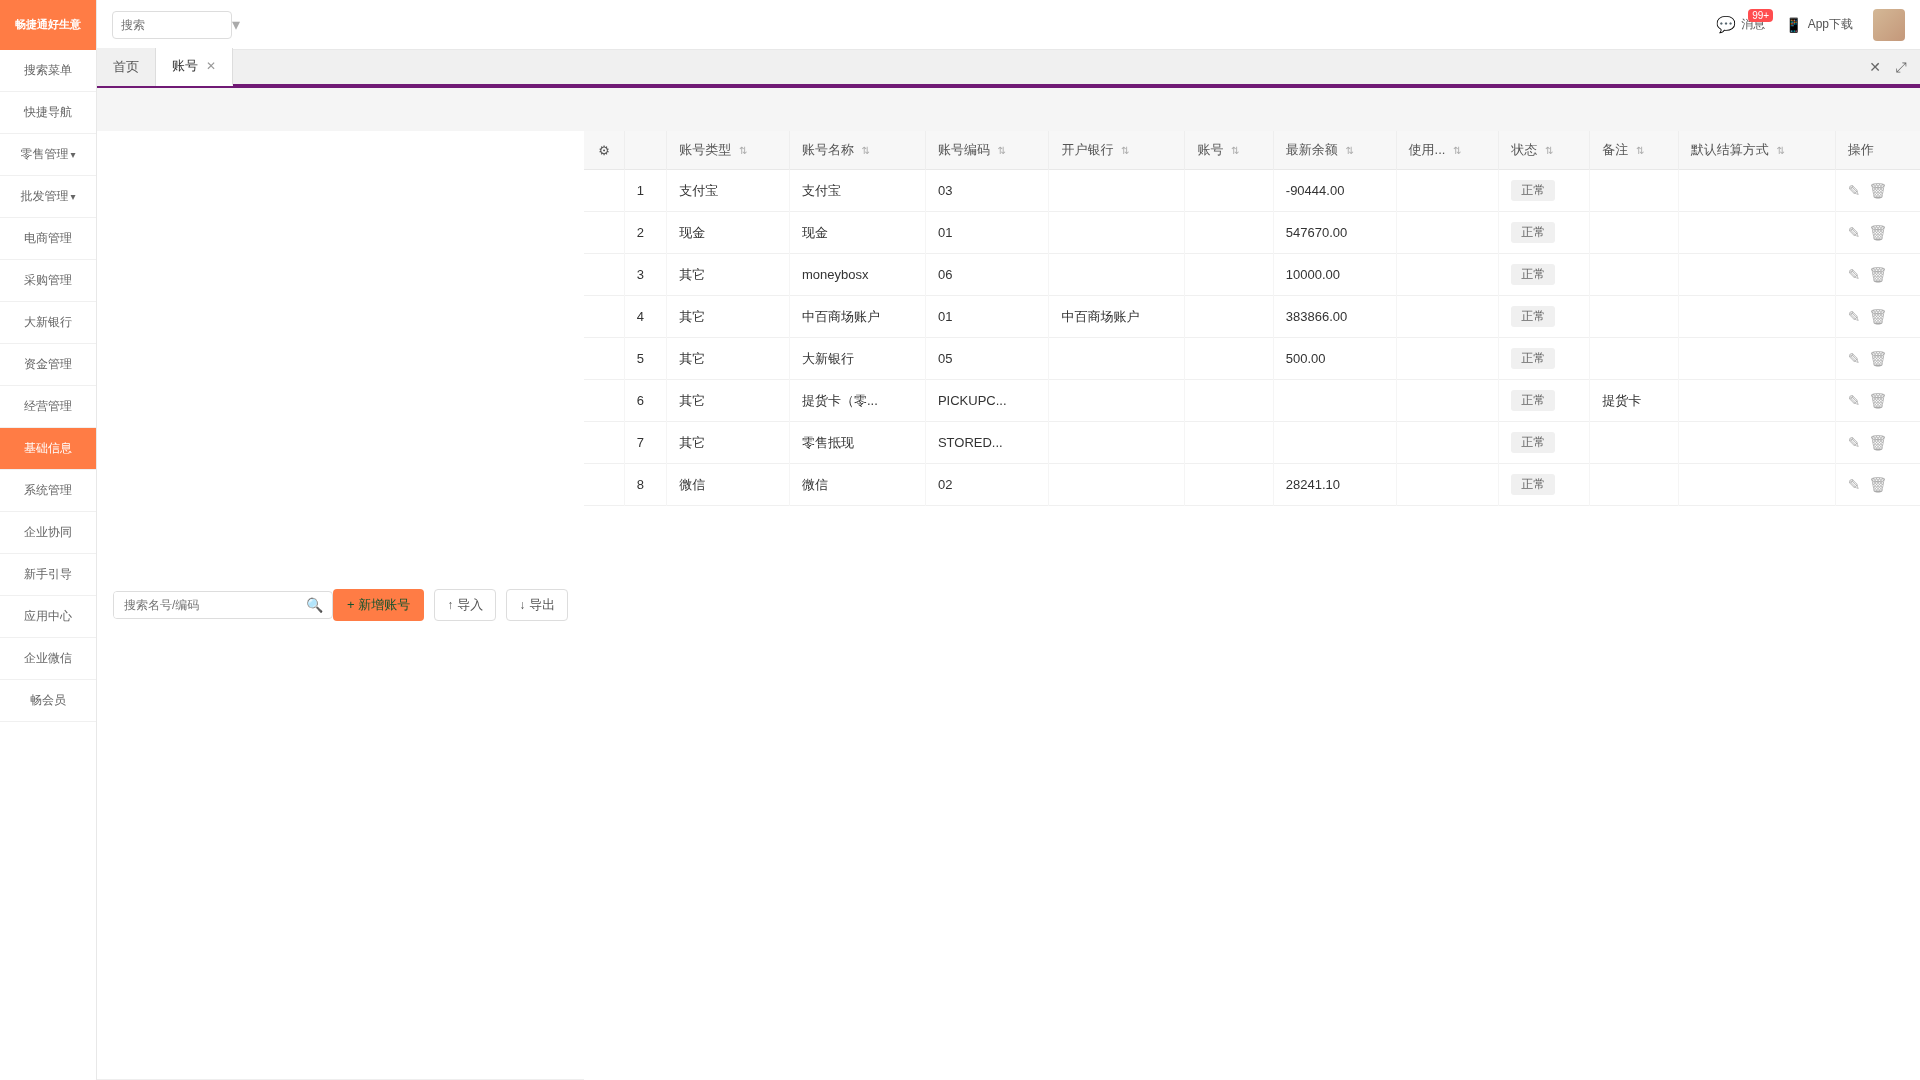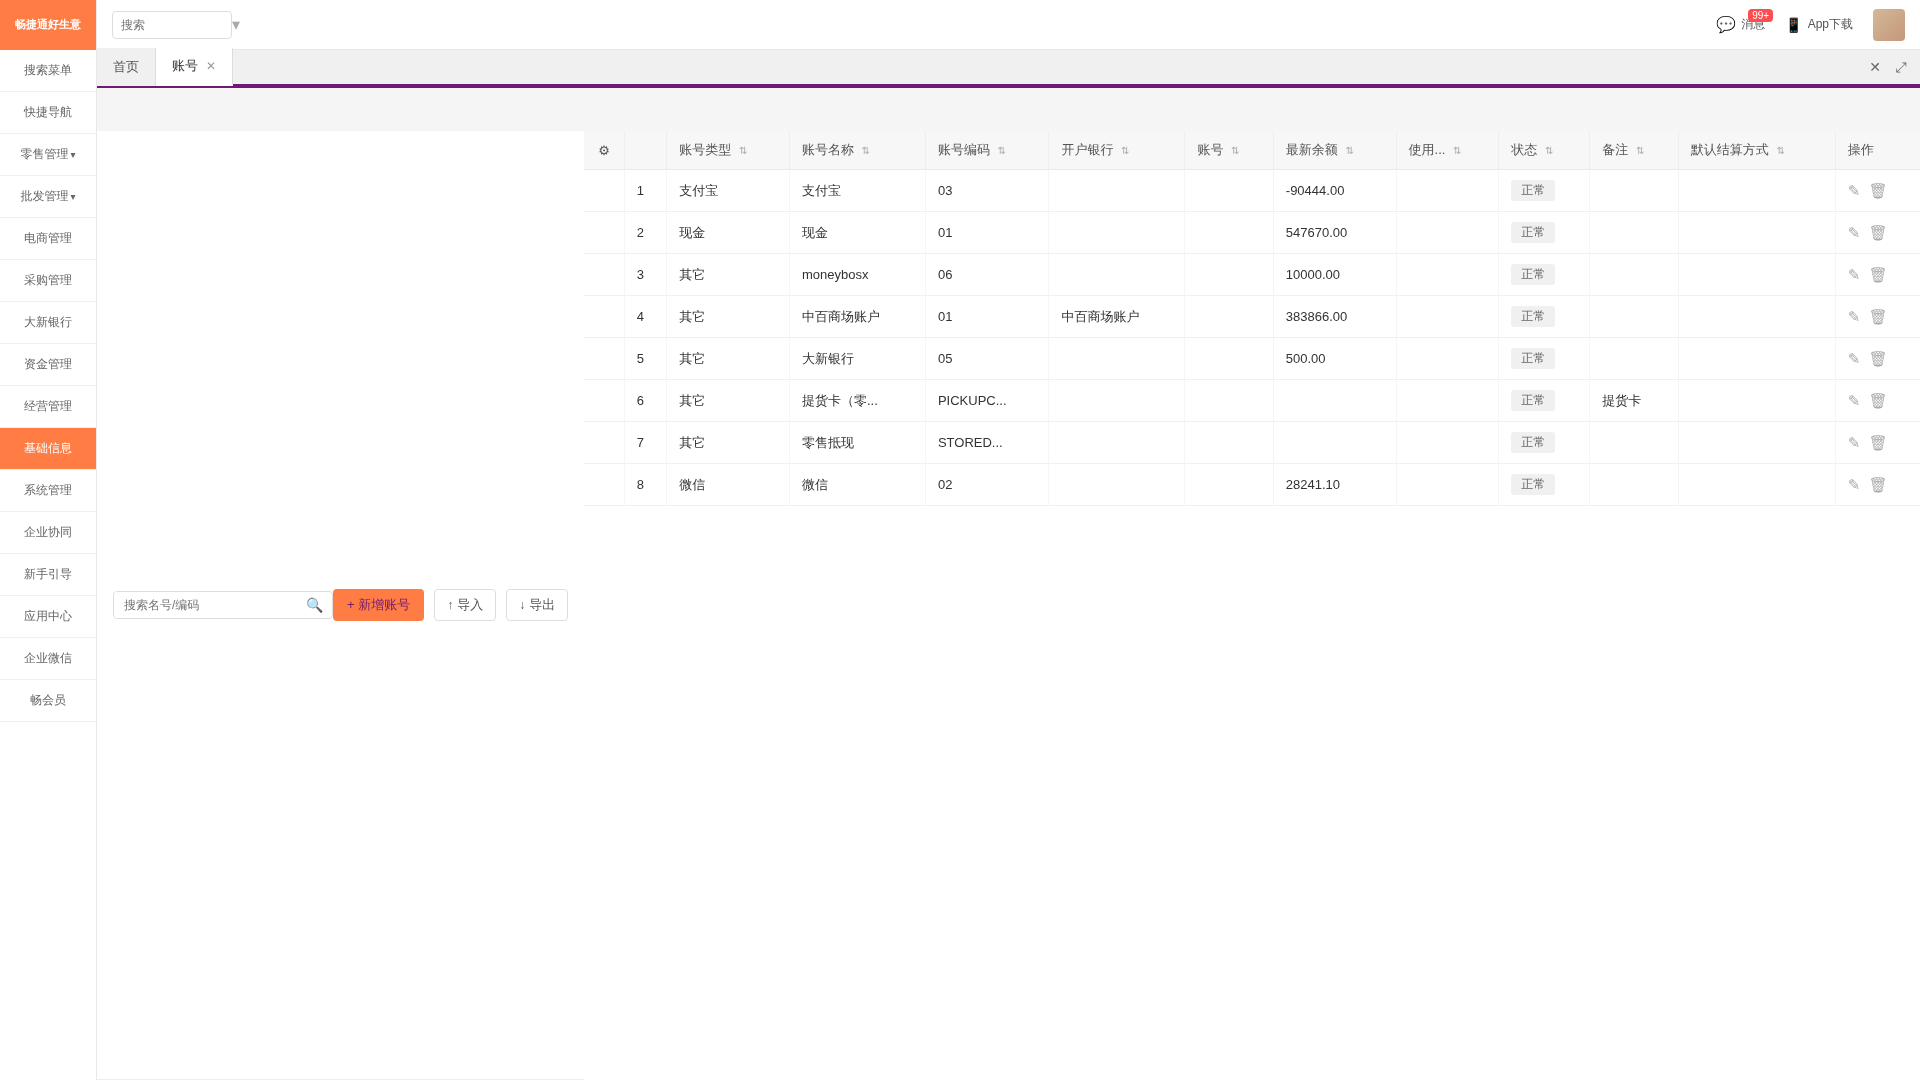--- a/index.html
+++ b/index.html
@@ -201,21 +201,21 @@
       color: #aaa;
       font-size: 14px;
     }
     .toolbar-actions {
       display: flex;
       align-items: center;
       gap: 10px;
     }
     .btn-primary {
       background: #ff7c45;
-      color: #701a75;
+      color: #14532d;
       border: none;
       border-radius: 4px;
       padding: 7px 14px;
       font-size: 13px;
       cursor: pointer;
       display: flex;
       align-items: center;
       gap: 4px;
     }
     .btn-secondary {

